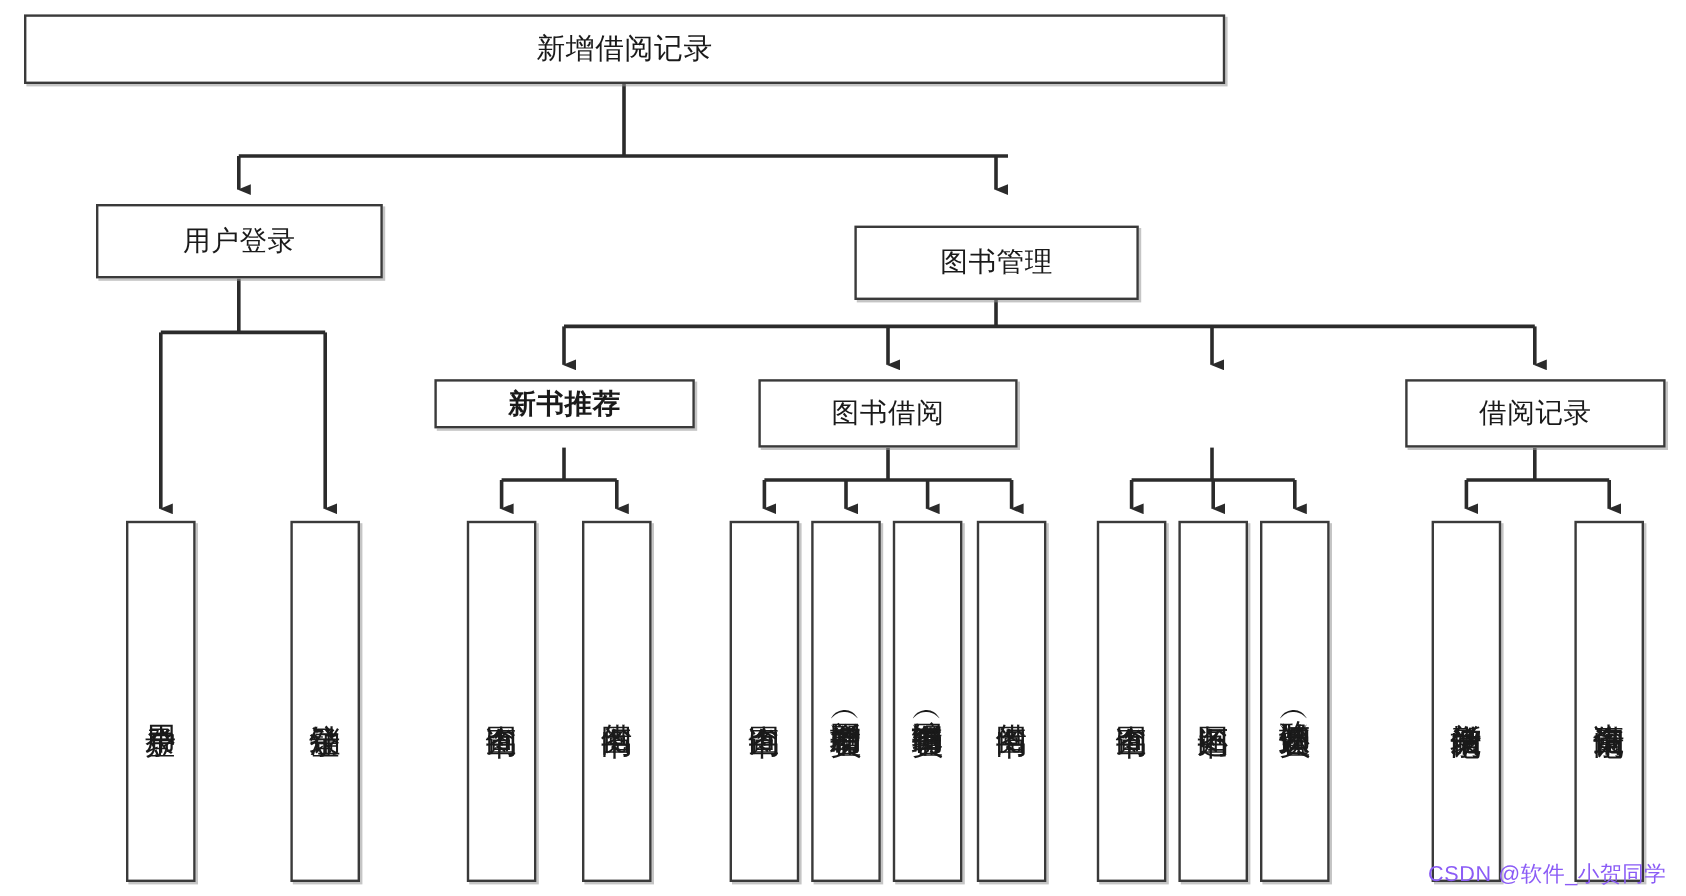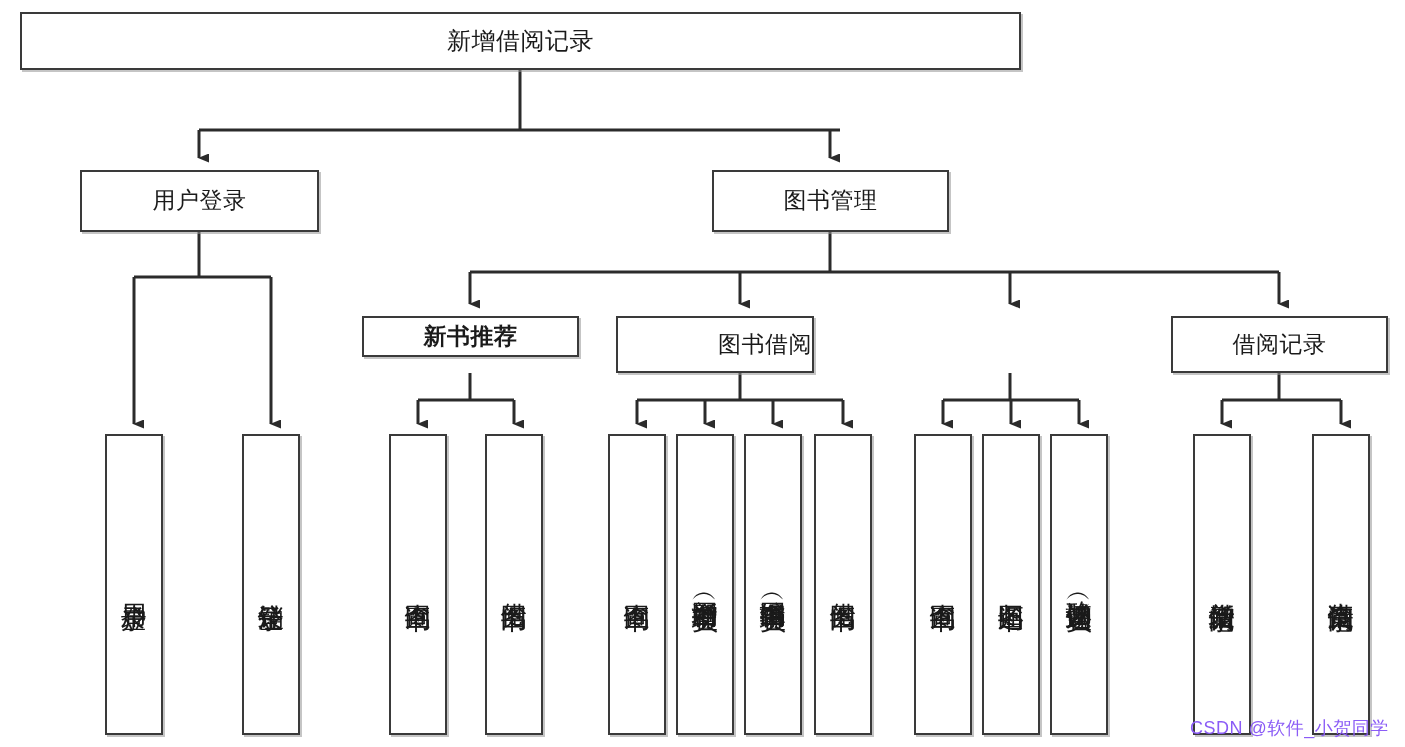--- a/index.html
+++ b/index.html
@@ -130,28 +130,28 @@
     </g>
   </svg>
 
   <div class="node h root" style="left:20px; top:12px; width:1001px; height:58px;">
     <span class="lbl">新增借阅记录</span>
   </div>
 
   <div class="node h" style="left:80px; top:170px; width:239px; height:62px;">
     <span class="lbl">用户登录</span>
   </div>
-  <div class="node h" style="left:712px; top:170px; width:237px; height:62px;">
+  <div class="node h" style="left:712px; top:188px; width:237px; height:62px;">
     <span class="lbl">图书管理</span>
   </div>
 
   <div class="node h" style="left:362px; top:316px; width:217px; height:41px;font-weight:bold;">
     <span class="lbl">新书推荐</span>
   </div>
-  <div class="node h" style="left:616px; top:316px; width:198px; height:57px;justify-content:flex-end;">
+  <div class="node h" style="left:632px; top:316px; width:216px; height:57px;">
     <span class="lbl">图书借阅</span>
   </div>
   <div class="node h" style="left:1171px; top:316px; width:217px; height:57px;">
     <span class="lbl">借阅记录</span>
   </div>
 
   <div class="node v" style="left:105px; top:434px; width:58px; height:301px;">
     <span class="lbl">用户登录</span>
   </div>
   <div class="node v" style="left:242px; top:434px; width:58px; height:301px;">

